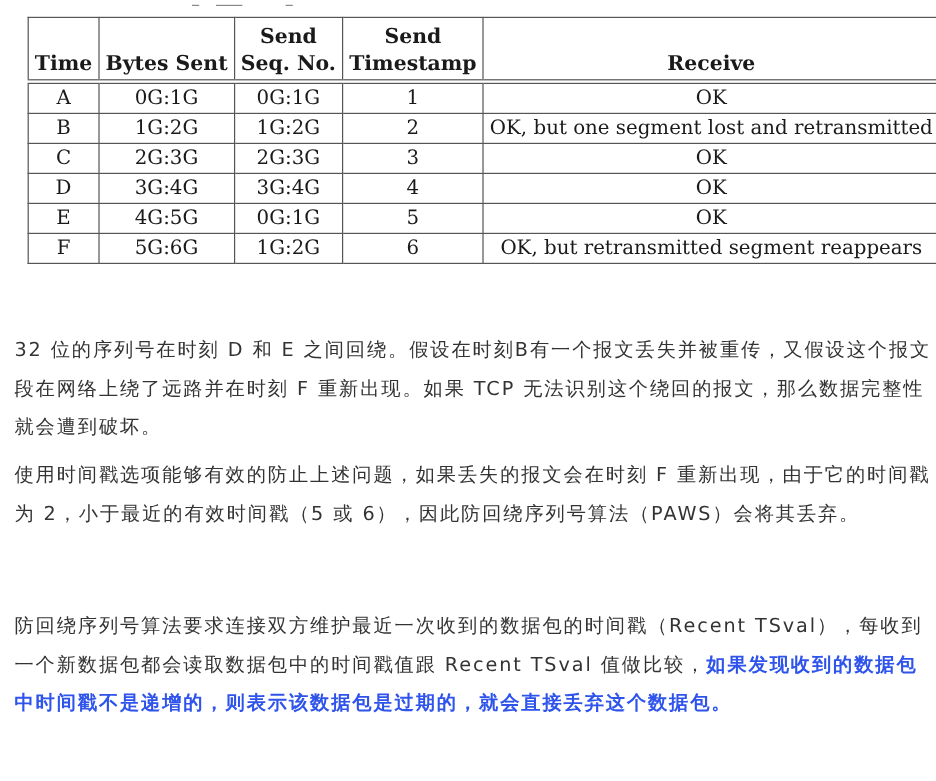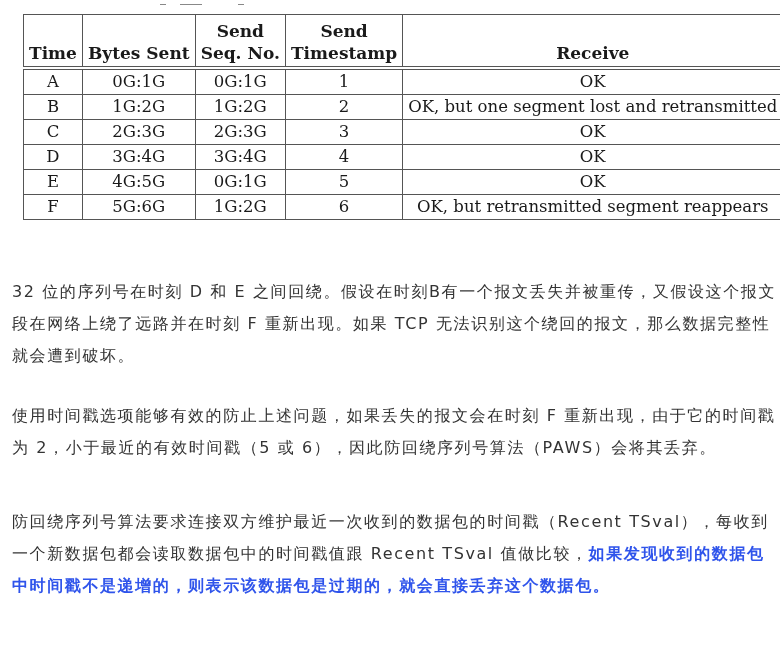--- a/index.html
+++ b/index.html
@@ -31,21 +31,21 @@
   .c-seq { width: 77px; }
   .c-ts { width: 100px; }
   .c-recv { width: 365px; }
   .para {
     position: absolute; left: 12px; width: 764px;
     font-family: "DejaVu Sans", "Liberation Sans", sans-serif;
     font-size: 16px; line-height: 32px; letter-spacing: 1.6px;
     color: #333333; margin: 0;
   }
   .p1 { top: 276px; }
-  .p2 { top: 400px; }
+  .p2 { top: 380px; }
   .p3 { top: 506px; }
   .hl { color: #2f54eb; font-weight: bold; }
 </style>
 </head>
 <body>
 
 <div class="top-fragment">
   <span style="left:0;width:6px"></span>
     <span style="left:20px;width:22px"></span>
     <span style="left:78px;width:6px"></span>

